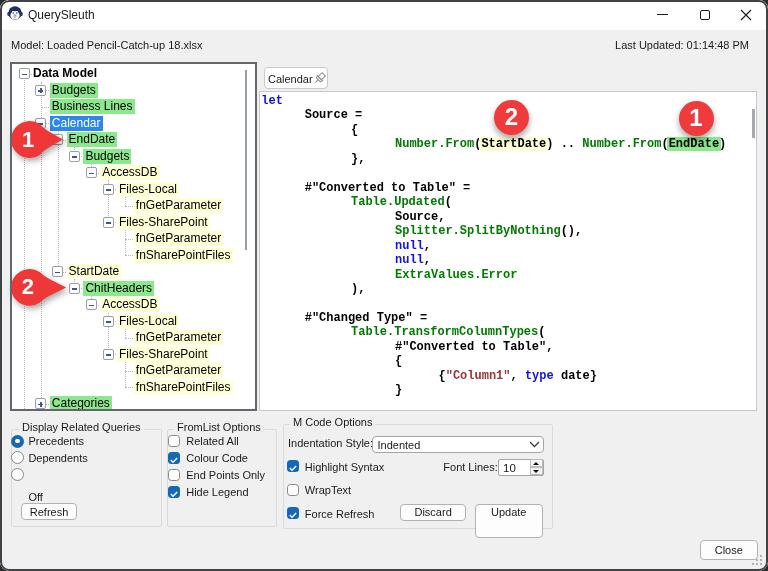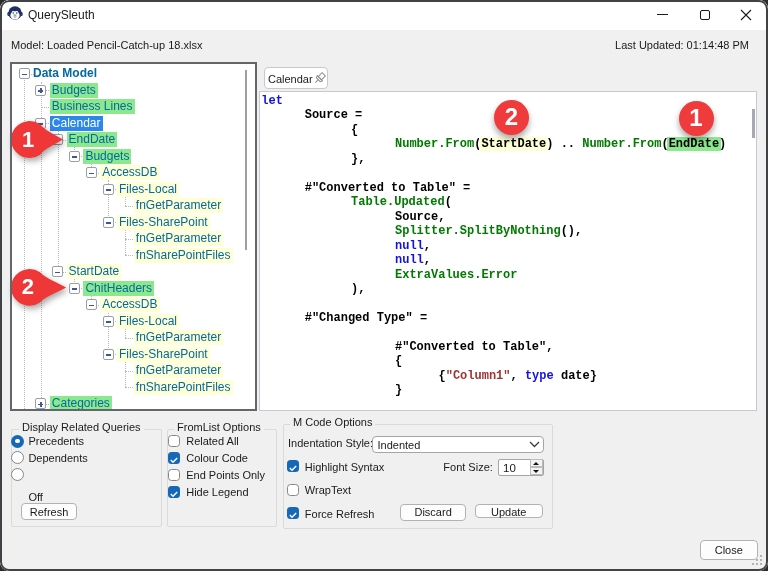--- a/index.html
+++ b/index.html
@@ -1,20 +1,20 @@
 <!DOCTYPE html>
 <html><head><meta charset="utf-8">
 <style>
 html,body{margin:0;padding:0;width:768px;height:571px;overflow:hidden;background:#2b2b2b;}
 *{box-sizing:border-box;}
 body{font-family:"Liberation Sans",sans-serif;}
 #win{position:absolute;left:0;top:0;width:768px;height:571px;background:#f0f0f0;border-radius:9px;overflow:hidden;}
 #titlebar{position:absolute;left:0;top:0;width:768px;height:30px;background:#fff;border-radius:8px 8px 0 0;}
 .lbl{position:absolute;font-size:11px;color:#1a1a1a;white-space:nowrap;}
-.t{position:absolute;font-size:12px;line-height:15px;height:15px;padding:0 2px;white-space:nowrap;color:#0369a1;}
+.t{position:absolute;font-size:12px;line-height:15px;height:15px;padding:0 2px;white-space:nowrap;color:#000000;}
 .g{background:#8ce88c;}
 .y{background:#ffffd6;}
 .bsel{background:#2b87e9;color:#fff;}
 .vd{position:absolute;width:1px;border-left:1px dotted #b9b9b9;}
 .hd{position:absolute;height:1px;border-top:1px dotted #b9b9b9;}
 .box{position:absolute;width:11px;height:11px;background:#fff;border:1px solid #9a9fa5;border-radius:2px;}
 .box i{position:absolute;background:#44549b;}
 .bh{left:2px;top:4.5px;width:5px;height:1.6px;}
 .bv{left:4.2px;top:2.5px;width:1.6px;height:5px;}
 .ln{position:absolute;font-family:"Liberation Mono",monospace;font-weight:bold;font-size:12px;line-height:14px;height:14px;white-space:pre;color:#000;}
@@ -187,20 +187,21 @@
 <div class="ln" style="left:351.0px;top:151.8px">},</div>
 <div class="ln" style="left:304.7px;top:180.7px">#"Converted to Table" =</div>
 <div class="ln" style="left:351.0px;top:195.2px"><span class="f">Table.Updated</span>(</div>
 <div class="ln" style="left:395.0px;top:209.7px">Source,</div>
 <div class="ln" style="left:395.0px;top:224.1px"><span class="f">Splitter.SplitByNothing</span>(),</div>
 <div class="ln" style="left:395.0px;top:238.6px"><span class="k">null</span>,</div>
 <div class="ln" style="left:395.0px;top:253.1px"><span class="k">null</span>,</div>
 <div class="ln" style="left:395.0px;top:267.5px"><span class="f">ExtraValues.Error</span></div>
 <div class="ln" style="left:351.0px;top:282.0px">),</div>
 <div class="ln" style="left:304.7px;top:311.0px">#"Changed Type" =</div>
+<div class="ln" style="left:351.0px;top:325.4px"><span class="f">Table.TransformColumnTypes</span>(</div>
 <div class="ln" style="left:395.0px;top:339.9px">#"Converted to Table",</div>
 <div class="ln" style="left:395.0px;top:354.4px">{</div>
 <div class="ln" style="left:438.5px;top:368.8px">{<span class="s">"Column1"</span>, <span class="k">type</span> date}</div>
 <div class="ln" style="left:395.0px;top:383.3px">}</div>
 <div class="badge" style="left:494.0px;top:100.0px;width:35px;height:35px;border-radius:50%;background:#ef3b3b;font-size:24px;line-height:34px;box-shadow:0 4px 6px rgba(0,0,0,0.35)">2</div>
 <div class="badge" style="left:678.5px;top:100.5px;width:35px;height:35px;border-radius:50%;background:#ef3b3b;font-size:24px;line-height:34px;box-shadow:0 4px 6px rgba(0,0,0,0.35)">1</div>
 <div class="grp" style="left:11px;top:429px;width:151px;height:98px"></div>
 <div class="grpt" style="left:19px;top:422px">Display Related Queries</div>
 <div class="grp" style="left:166.6px;top:429px;width:110px;height:98px"></div>
 <div class="grpt" style="left:174px;top:422px">FromList Options</div>
@@ -230,35 +231,35 @@
 <div class="lbl" style="left:288px;top:436.6px">Indentation Style:</div>
 <div style="position:absolute;left:372.4px;top:436.2px;width:171.3px;height:16.6px;background:#fff;border:1px solid #a5a5a5;border-radius:4px"></div>
 <div class="lbl" style="left:377.5px;top:438.7px">Indented</div>
 <svg style="position:absolute;left:529px;top:441px" width="11" height="7" viewBox="0 0 11 7">
 <path d="M1 1 L5.5 5.5 L10 1" stroke="#3c3c3c" stroke-width="1.3" fill="none"></path>
     </svg>
 <div class="cb cbc" style="left:286.9px;top:460.2px"><svg width="12" height="12" viewBox="0 0 12 12">
         <path d="M2.8 6.1 L5 8.3 L9.2 3.9" stroke="#fff" stroke-width="1.4" fill="none"></path>
       </svg></div>
 <div class="lbl" style="left:304.8px;top:460.7px">Highlight Syntax</div>
-<div class="lbl" style="left:443.3px;top:460.7px">Font Size:</div>
+<div class="lbl" style="left:443.3px;top:460.7px">Font Lines:</div>
 <div style="position:absolute;left:498px;top:458.8px;width:45.5px;height:17.4px;background:#fff;border:1px solid #a5a5a5;border-radius:2px"></div>
 <div class="lbl" style="left:503px;top:461.9px;font-size:11.5px">10</div>
 <div style="position:absolute;left:529.5px;top:459.3px;width:13.5px;height:8.1px;background:#f4f4f4;border:1px solid #bcbcbc"></div>
 <div style="position:absolute;left:529.5px;top:467.4px;width:13.5px;height:8.1px;background:#f4f4f4;border:1px solid #bcbcbc"></div>
 <div style="position:absolute;left:533.2px;top:461.8px;width:0;height:0;border-left:3.2px solid transparent;border-right:3.2px solid transparent;border-bottom:3.6px solid #111"></div>
 <div style="position:absolute;left:533.2px;top:470.2px;width:0;height:0;border-left:3.2px solid transparent;border-right:3.2px solid transparent;border-top:3.6px solid #111"></div>
 <div class="cb cbu" style="left:286.9px;top:483.7px"></div>
 <div class="lbl" style="left:304.8px;top:484.2px">WrapText</div>
 <div class="cb cbc" style="left:286.9px;top:507.0px"><svg width="12" height="12" viewBox="0 0 12 12">
         <path d="M2.8 6.1 L5 8.3 L9.2 3.9" stroke="#fff" stroke-width="1.4" fill="none"></path>
       </svg></div>
 <div class="lbl" style="left:304.8px;top:507.5px">Force Refresh</div>
 <div class="btn" style="left:400.3px;top:504.3px;width:65.7px;height:16.4px;line-height:15px">Discard</div>
-<div class="btn" style="left:475px;top:504.3px;width:67.5px;height:14px;line-height:15px">Update</div>
+<div class="btn" style="left:475px;top:504.3px;width:67.5px;height:34px;line-height:15px">Update</div>
 <div class="btn" style="left:699.5px;top:540px;width:58.5px;height:20.4px;line-height:19px">Close</div>
 <svg style="position:absolute;left:750px;top:553px" width="14" height="14" viewBox="0 0 14 14">
       <g fill="#b3b3b3">
         <rect x="10" y="2" width="2" height="2"></rect>
         <rect x="10" y="6" width="2" height="2"></rect>
         <rect x="10" y="10" width="2" height="2"></rect>
         <rect x="6" y="6" width="2" height="2"></rect>
         <rect x="6" y="10" width="2" height="2"></rect>
         <rect x="2" y="10" width="2" height="2"></rect>
       </g>

